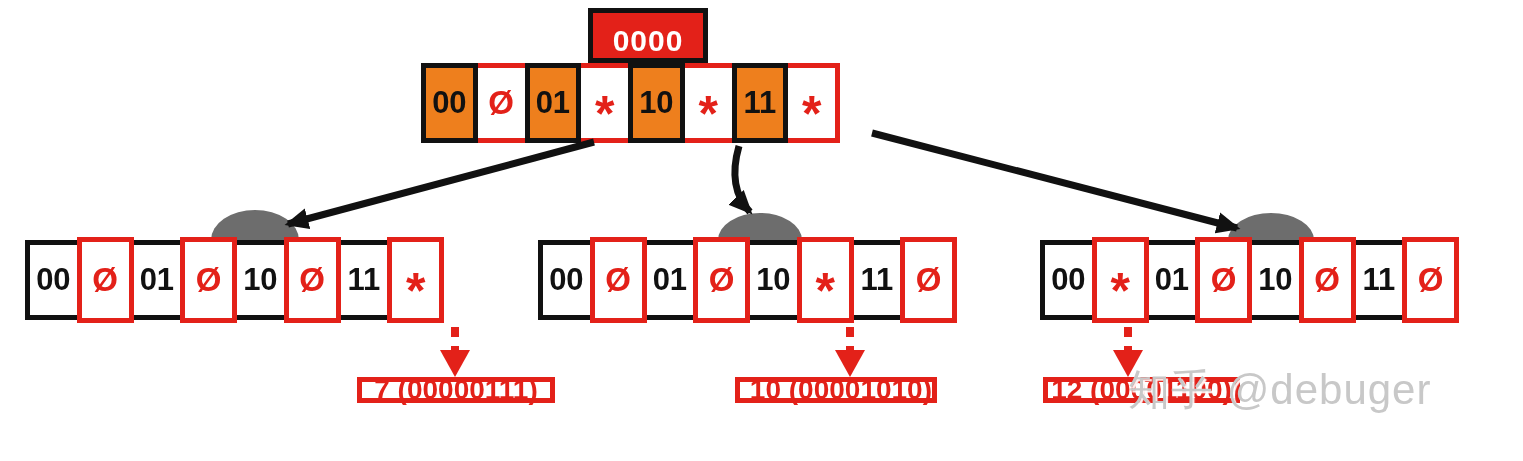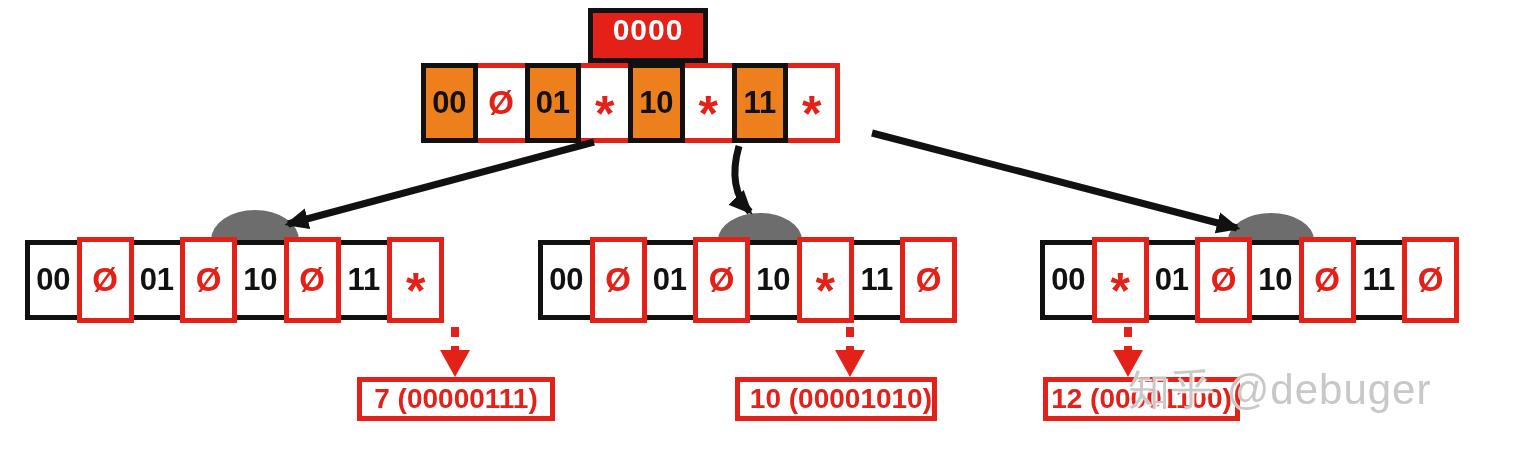--- a/index.html
+++ b/index.html
@@ -15,21 +15,21 @@
     position:relative;
     width:1523px;height:461px;
     background:#ffffff;
     overflow:hidden;
   }
   
   .root-box{
     position:absolute;left:588px;top:8px;width:120px;height:55px;
     box-sizing:border-box;border:5px solid var(--ink);
     background:var(--red);
-    display:flex;align-items:flex-start;justify-content:center;
+    display:flex;align-items:flex-end;justify-content:center;
     z-index:3;
   }
   .root-box span{color:#ffffff;font-weight:700;font-size:30px;letter-spacing:1px;}
   
   .row{
     position:absolute;height:80px;width:419px;
     display:flex;z-index:2;
   }
   .row-root{left:421px;top:63px;}
   .row-child{top:240px;}
@@ -54,21 +54,21 @@
   .cell .star{display:inline-block;font-size:50px;transform:translateY(11px);}
   
   .arc{
     position:absolute;background:var(--arc);z-index:1;
   }
   .arc-0{left:211px;top:210px;width:88px;height:30px;border-radius:44px 44px 0 0 / 30px 30px 0 0;}
   .arc-1{left:718px;top:213px;width:84px;height:27px;border-radius:42px 42px 0 0 / 27px 27px 0 0;}
   .arc-2{left:1228px;top:213px;width:86px;height:27px;border-radius:43px 43px 0 0 / 27px 27px 0 0;}
   
   .leaf{
-    position:absolute;top:377px;height:44px;
+    position:absolute;top:377px;height:26px;
     box-sizing:border-box;border:5px solid var(--red);
     background:#ffffff;display:flex;align-items:center;justify-content:center;
     z-index:2;white-space:nowrap;
   }
   .leaf span{color:var(--red);font-weight:700;font-size:28px;}
   .leaf-0{left:357px;width:198px;}
   .leaf-1{left:735px;width:202px;justify-content:flex-end;}
   .leaf-2{left:1043px;width:197px;}
   
   .overlay{

